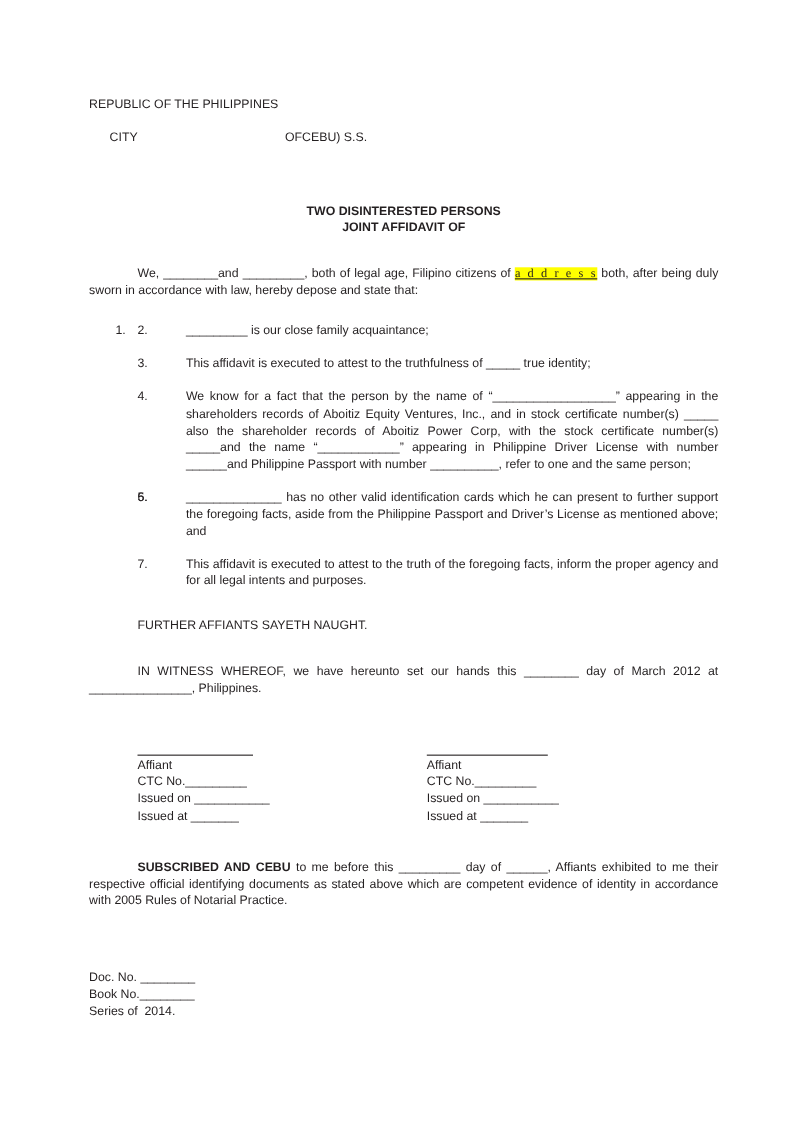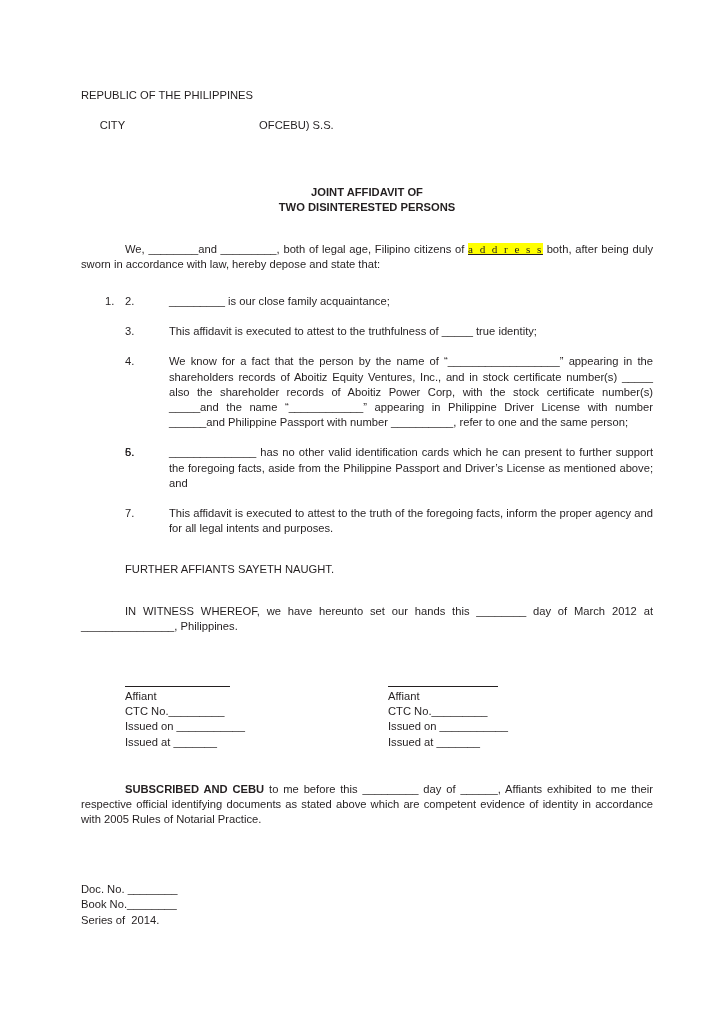--- a/index.html
+++ b/index.html
@@ -122,22 +122,22 @@
 
 <div id="page">
   <div class="doc">
 
     <div>REPUBLIC OF THE PHILIPPINES</div>
     <div class="venue-line">
       <span class="c1">CITY</span><span class="c2">OF</span><span>CEBU) S.S.</span>
     </div>
 
     <div class="title-block">
+      <div>TWO DISINTERESTED PERSONS</div>
       <div>JOINT AFFIDAVIT OF</div>
-      <div>TWO DISINTERESTED PERSONS</div>
     </div>
 
     <div class="para indent"><span>We, ________and _________, both of legal age, Filipino citizens of </span><span class="hl"><u>a d d r e s s</u></span><span> both, after being duly sworn in accordance with law, hereby depose and state that:</span></div>
 
     <ol class="items">
       <li class="lvl1">
         <span class="num">1.</span>
       </li>
       <li class="lvl2">
         <span class="num">2.</span>

